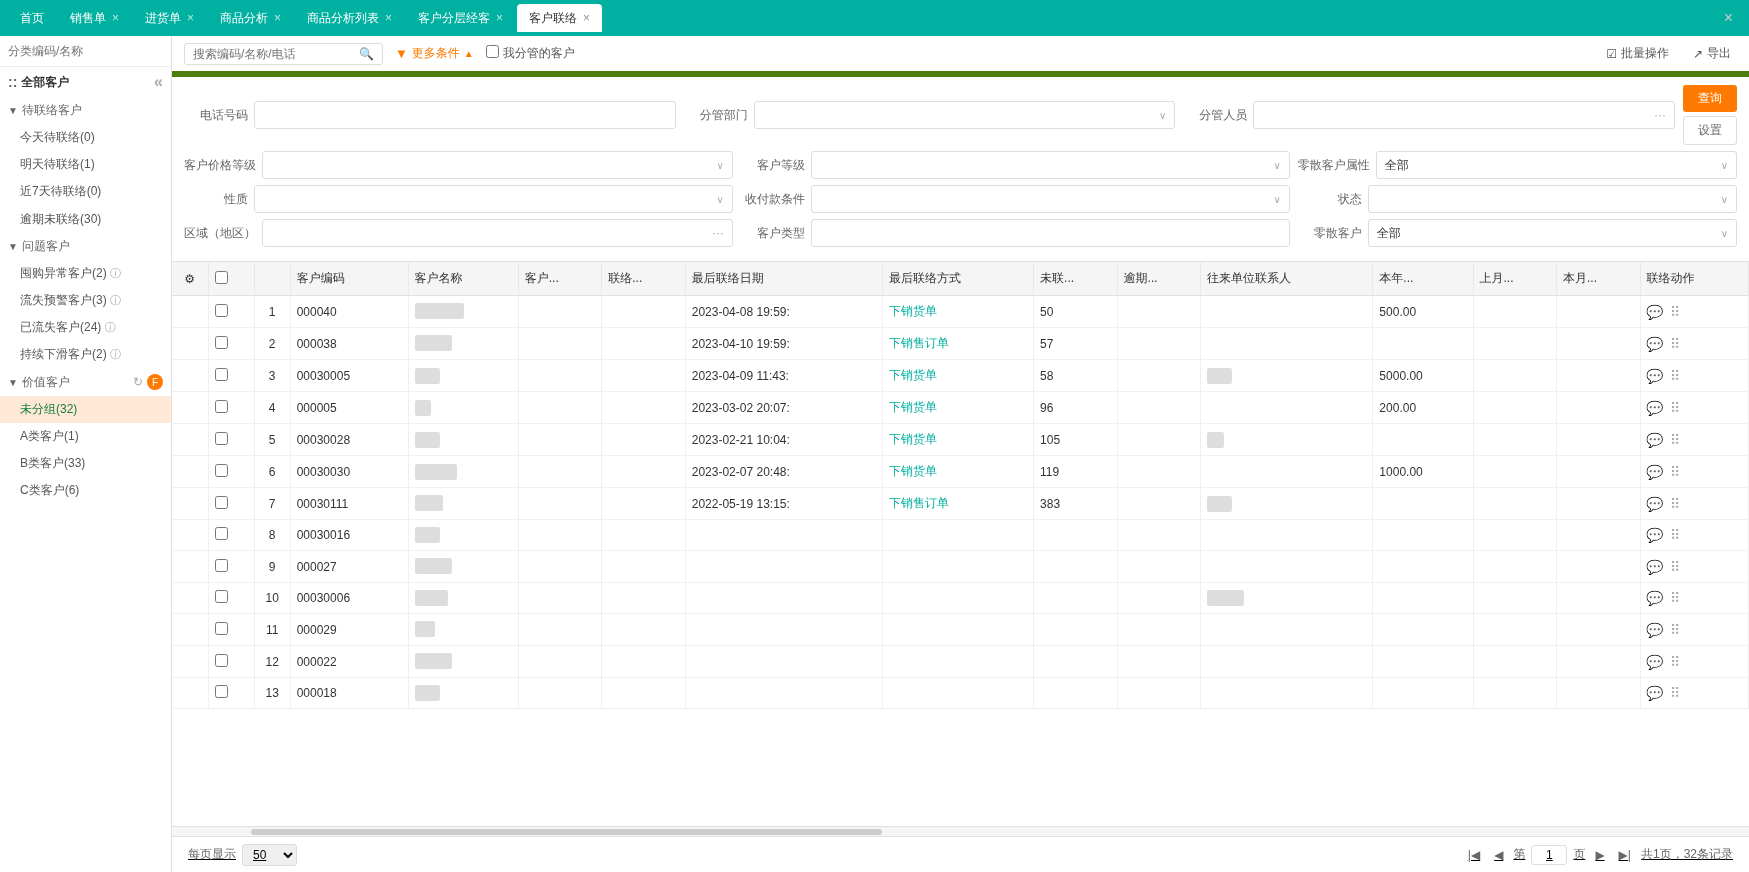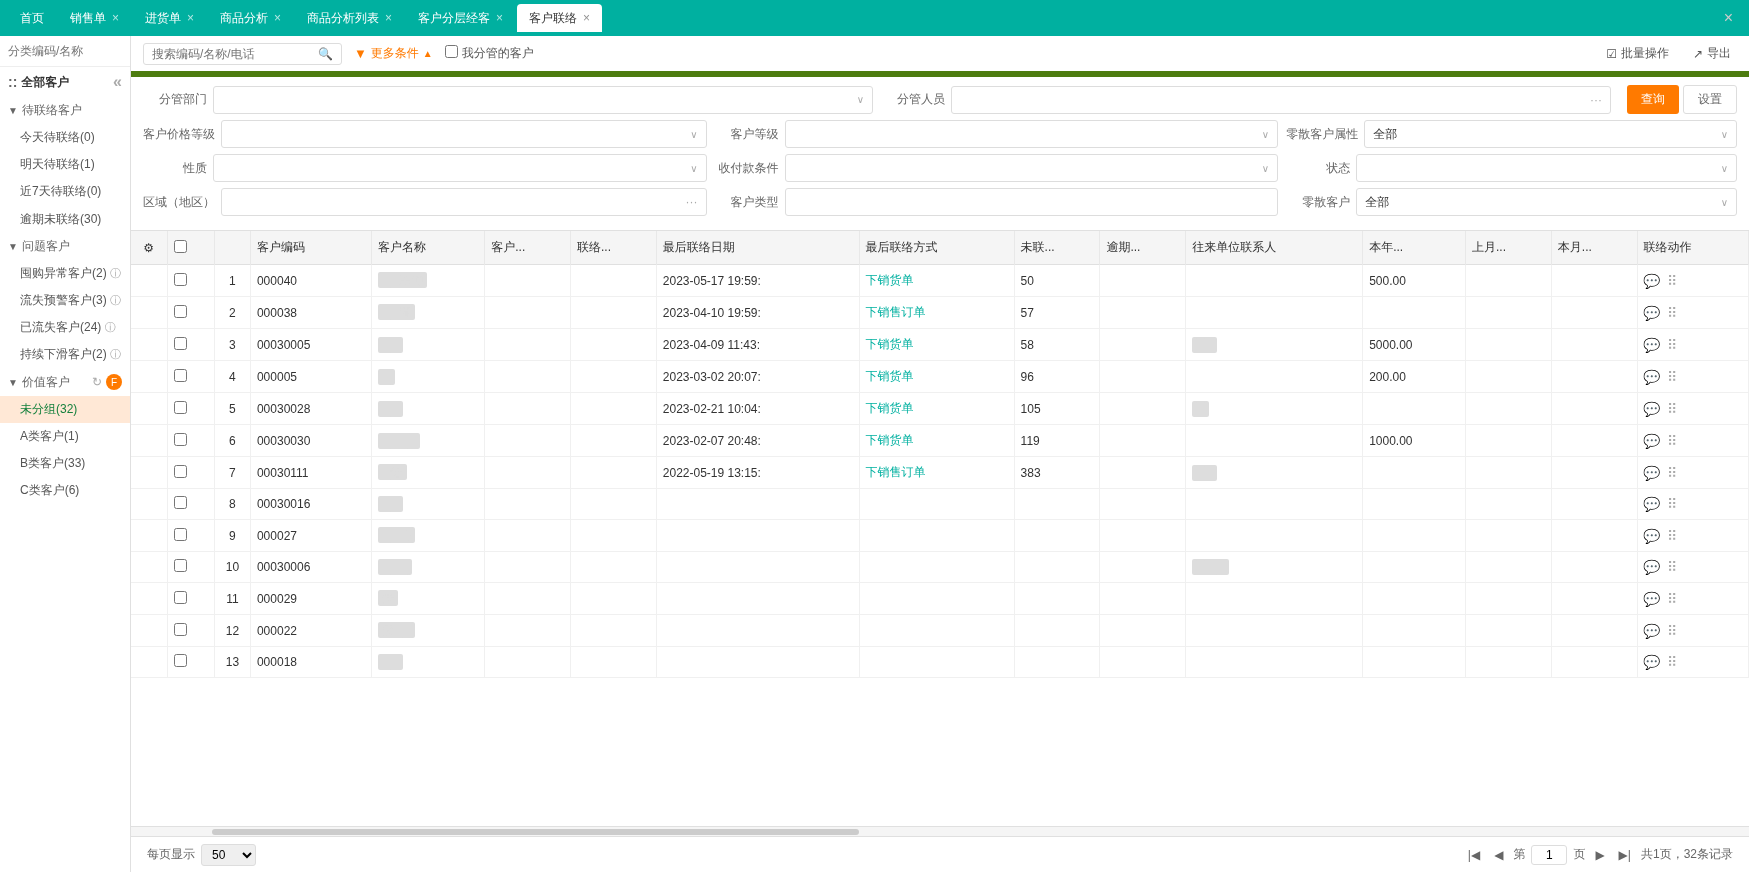--- a/index.html
+++ b/index.html
@@ -39,21 +39,21 @@
     .tab-item.active .close-btn { color: #666; }
 
     
     .main-layout {
       display: flex;
       height: calc(872px - 36px);
     }
 
     
     .sidebar {
-      width: 131px;
+      width: 172px;
       background: #fff;
       border-right: 1px solid #e0e0e0;
       display: flex;
       flex-direction: column;
       overflow-y: auto;
     }
     .sidebar-search {
       display: flex;
       align-items: center;
       padding: 8px;
@@ -201,23 +201,22 @@
       align-items: center;
       justify-content: space-between;
       cursor: pointer;
       min-height: 28px;
     }
     .filter-input .chevron { color: #aaa; font-size: 10px; }
 
     
     .action-buttons {
       display: flex;
-      flex-direction: row;
+      flex-direction: column;
       gap: 4px;
-      margin-left: 8px;
     }
     .btn-query {
       background: #ff7a00;
       color: #fff;
       border: none;
       padding: 5px 14px;
       border-radius: 3px;
       cursor: pointer;
       font-size: 12px;
     }
@@ -283,20 +282,21 @@
 
     
     .table-footer {
       background: #fff;
       border-top: 1px solid #e0e0e0;
       padding: 6px 16px;
       display: flex;
       align-items: center;
       justify-content: space-between;
       min-height: 36px;
+      text-decoration: underline;
     }
     .footer-left { display: flex; align-items: center; gap: 6px; color: #666; }
     .footer-select {
       border: 1px solid #ddd;
       border-radius: 3px;
       padding: 2px 6px;
       font-size: 12px;
       outline: none;
     }
     .footer-right { display: flex; align-items: center; gap: 6px; color: #666; }
@@ -442,20 +442,24 @@
           <span>↗</span>
           <span>导出</span>
         </div>
       </div>
     </div>
 
     <div class="filter-panel">
 
       <div class="filter-row">
         <div class="filter-field">
+          <span class="filter-label">电话号码</span>
+          <div class="filter-input"></div>
+        </div>
+        <div class="filter-field">
           <span class="filter-label">分管部门</span>
           <div class="filter-input">
             <span></span>
               <span class="chevron">∨</span>
           </div>
         </div>
         <div class="filter-field">
           <span class="filter-label">分管人员</span>
           <div class="filter-input">
             <span></span>
@@ -564,21 +568,21 @@
         </thead>
         <tbody id="table-body">
         <tr>
       <td></td>
       <td><input type="checkbox" style=""></td>
       <td class="td-number">1</td>
       <td>000040</td>
       <td><span style="background:#ddd;color:#ddd;border-radius:2px;padding:1px 4px;">██亲仲</span></td>
       <td></td>
       <td></td>
-      <td>2023-05-17 19:59:</td>
+      <td>2023-04-08 19:59:</td>
       <td><a class="link-text">下销货单</a></td>
       <td>50</td>
       <td></td>
       <td></td>
       <td>500.00</td>
       <td></td>
       <td></td>
       <td>
         <div class="action-icons">
           <span class="action-icon" title="联络">💬</span>

